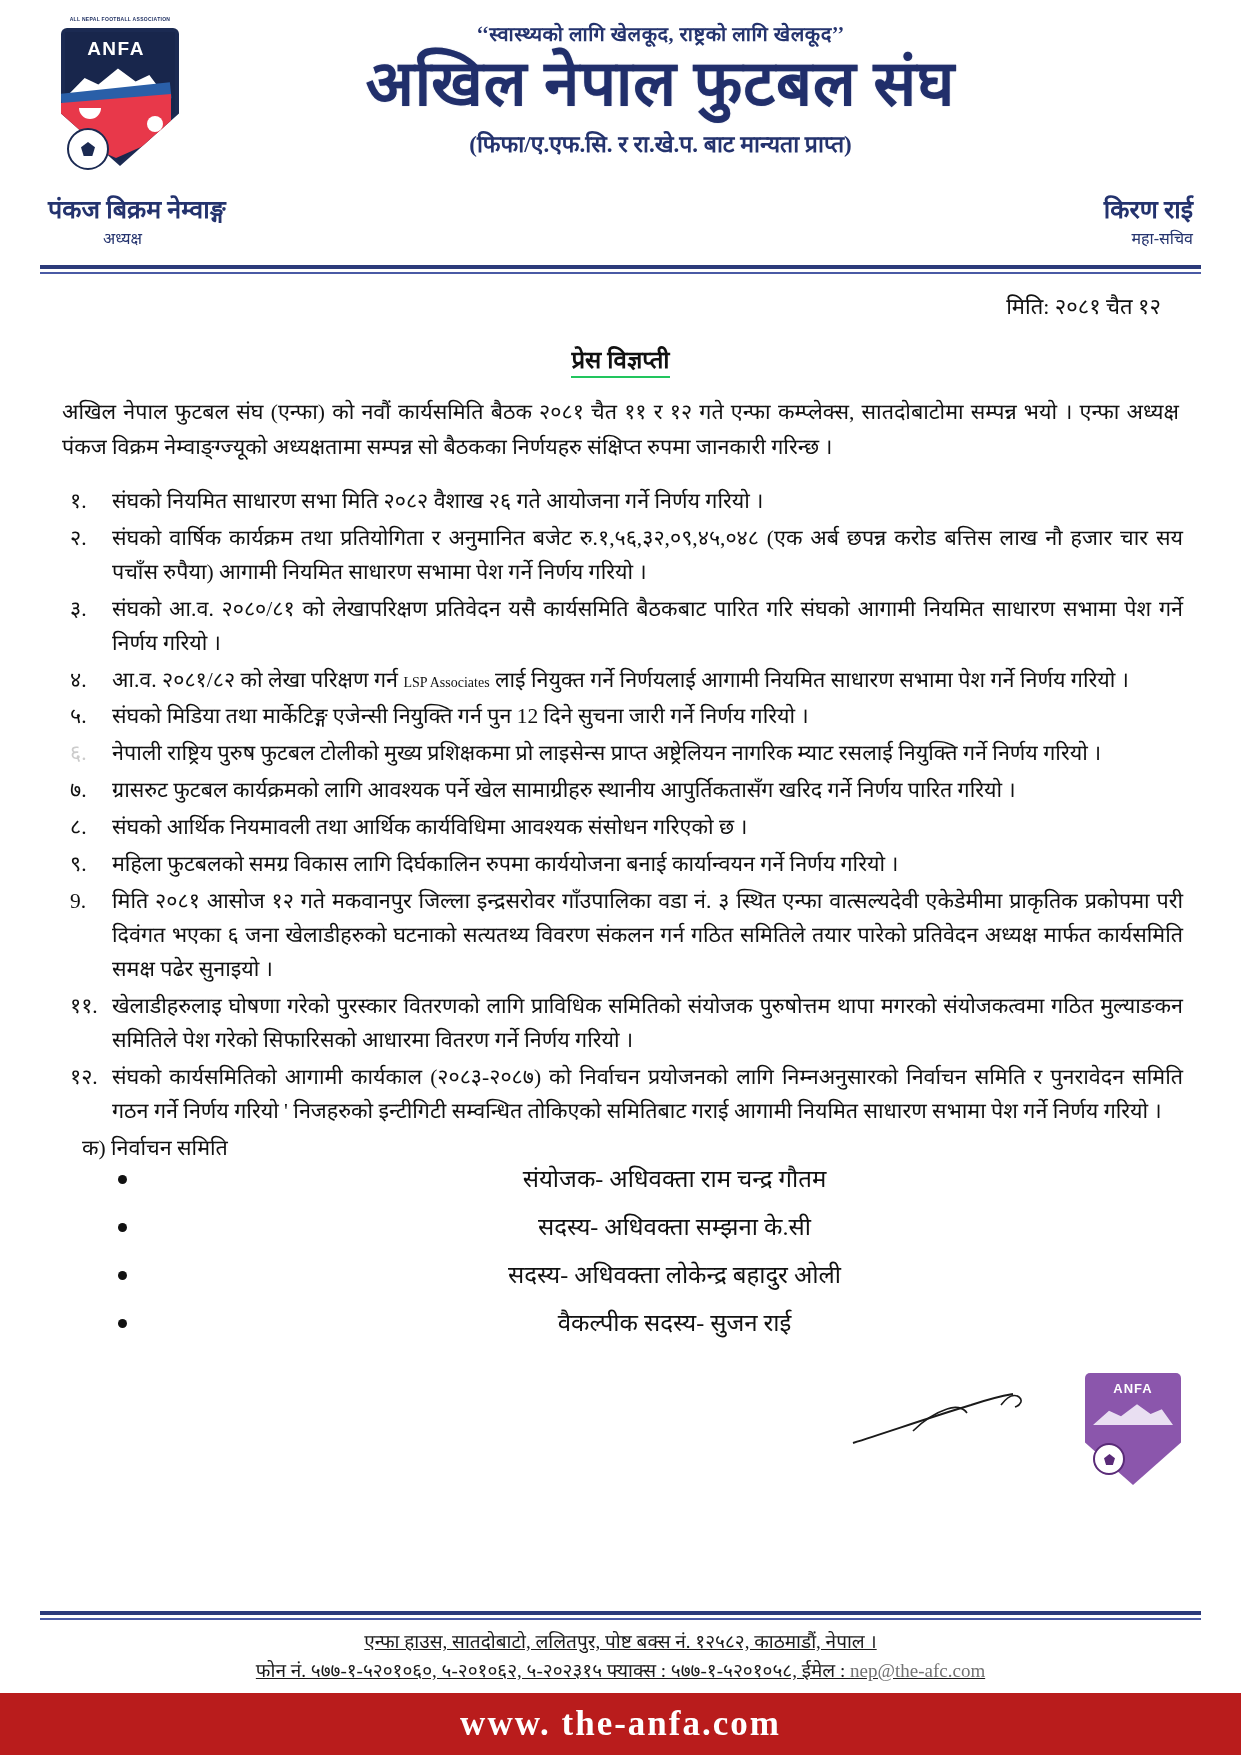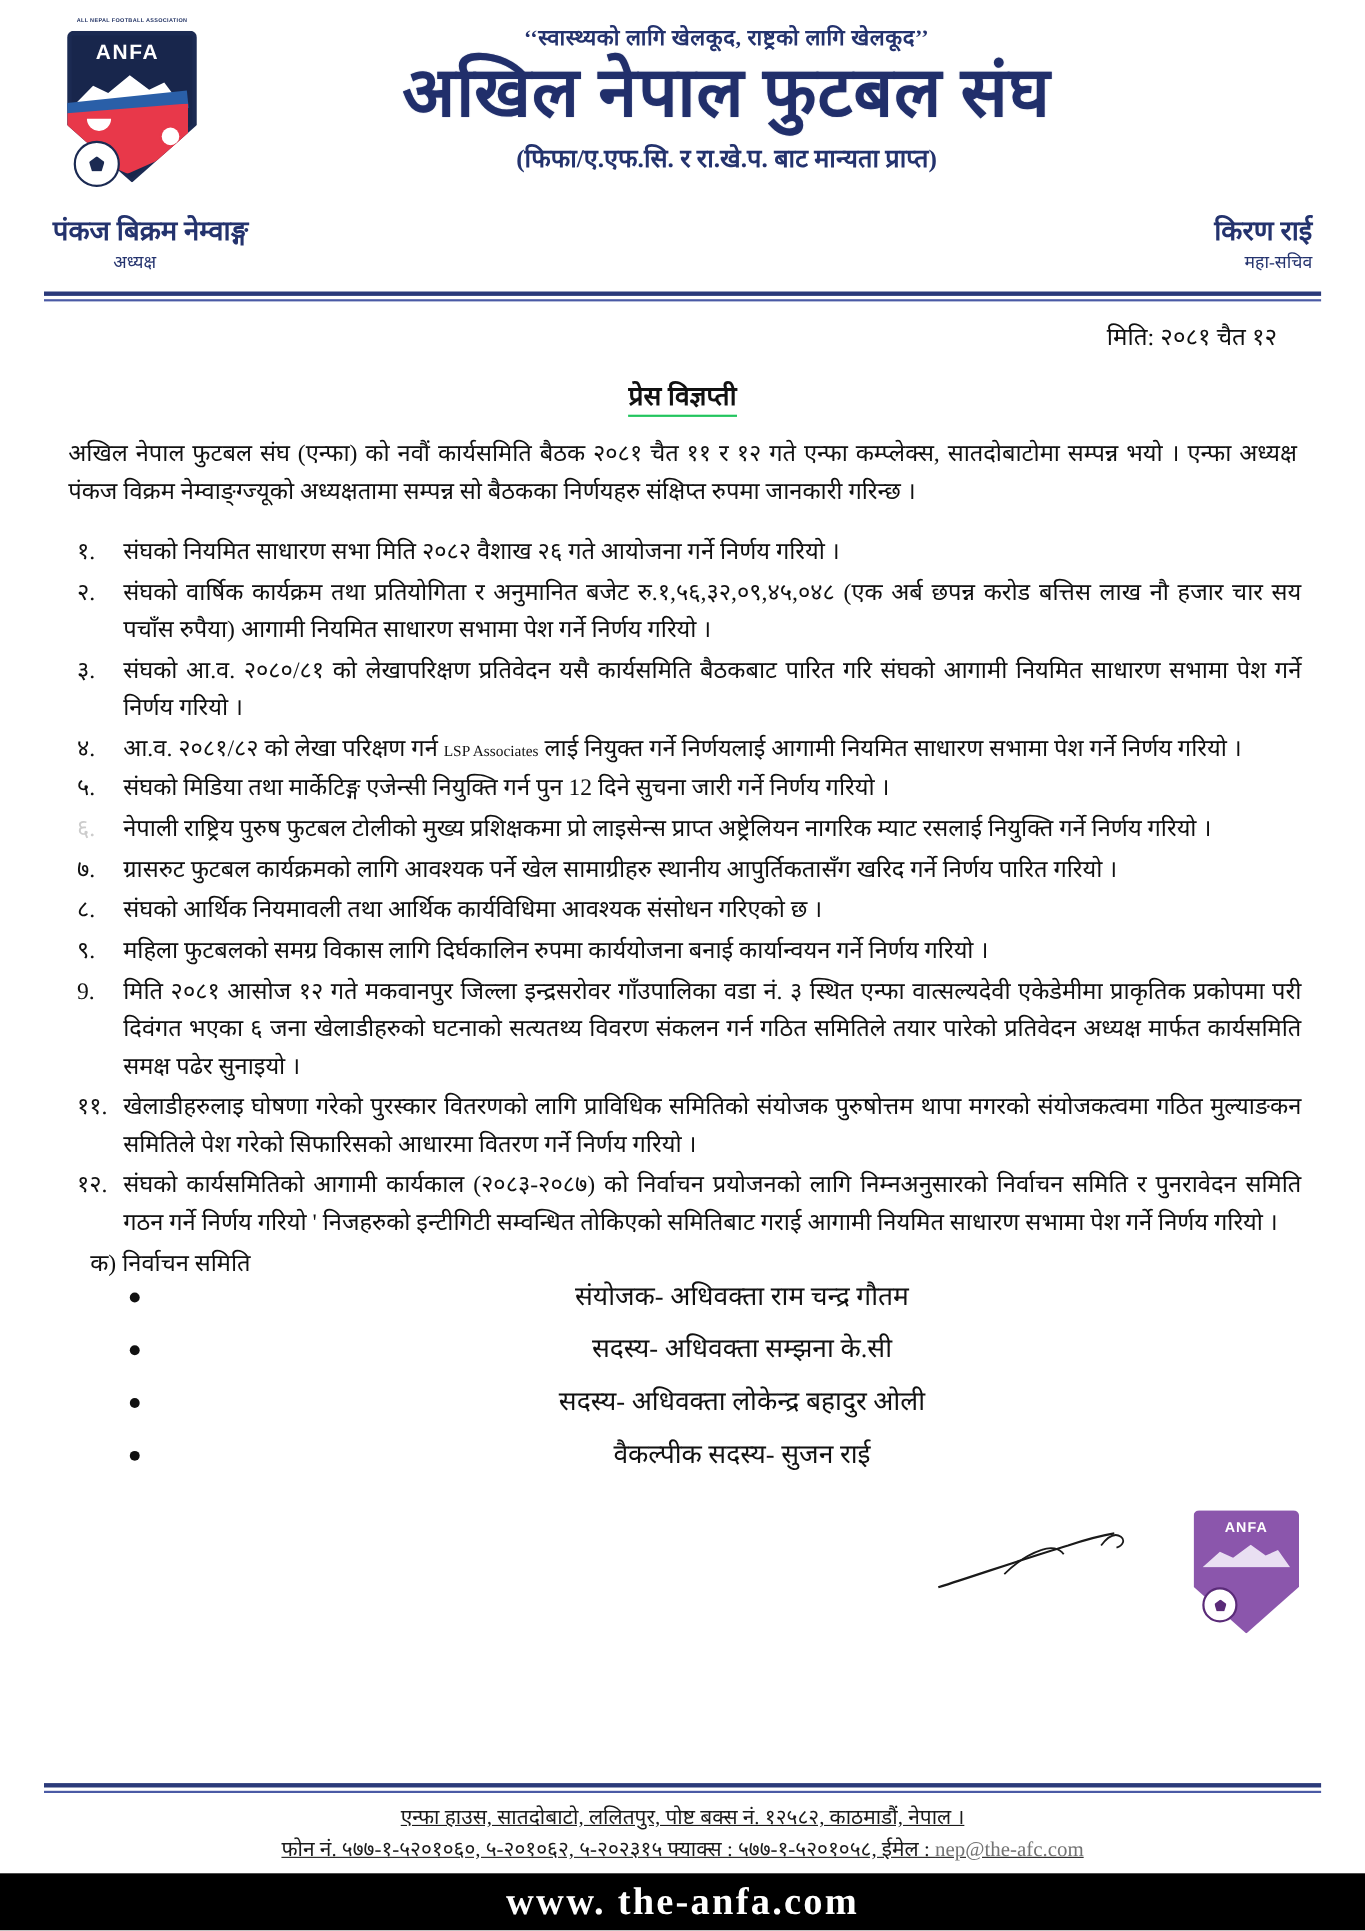--- a/index.html
+++ b/index.html
@@ -158,21 +158,21 @@
 
   
   .footer { position: absolute; left: 0; bottom: 0; width: 1241px; }
   .footer-rules { padding: 0 40px; }
   .footer-rules .rule-thick { height: 4px; background: #2b3a7a; }
   .footer-rules .rule-thin { height: 2px; background: #4a5aa5; margin-top: 3px; }
   .footer-line { text-align: center; font-size: 19px; color: #1a1a1a; margin-top: 8px; text-decoration: underline; }
   .footer-line.two { margin-top: 3px; }
   .footer-line .mail { color: #737373; }
   .footer-bar {
-    margin-top: 10px; height: 52px; background: #000000;
+    margin-top: 10px; height: 62px; background: #b91c1c;
     display: flex; align-items: center; justify-content: center;
   }
   .footer-bar span {
     color: #ffffff; font-family: "Liberation Serif", serif; font-weight: bold;
     font-size: 35px; letter-spacing: 2px;
   }
 </style>
 </head>
 <body>
 

